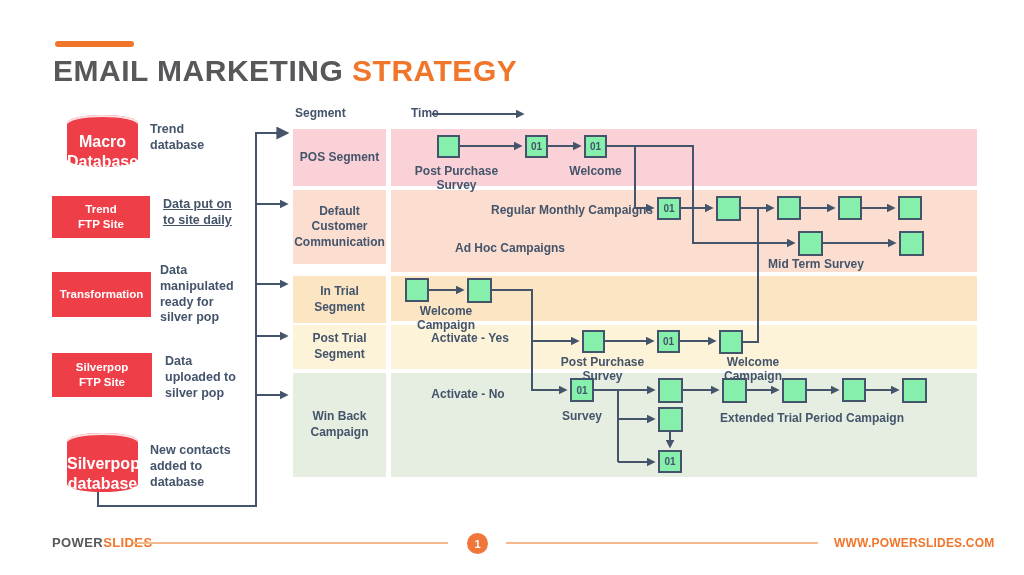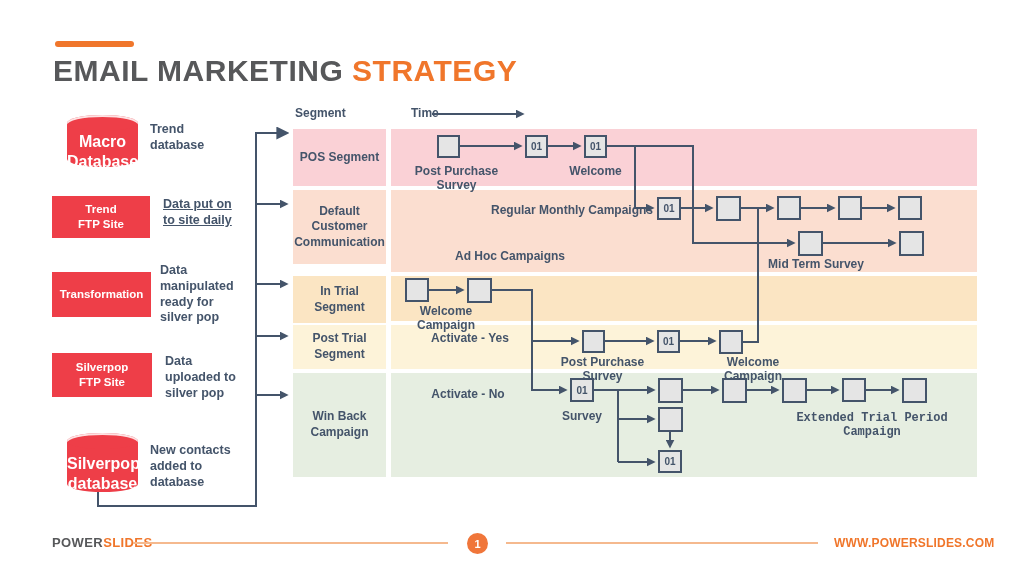--- a/index.html
+++ b/index.html
@@ -21,21 +21,21 @@
   .cyl-bot{position:absolute;left:0;right:0;bottom:0;height:16px;border-radius:50%;background:#ee3e48;z-index:1;}
   .cyl-label{position:absolute;left:0;right:0;top:17px;z-index:3;color:#fff;font-weight:bold;font-size:16px;
     line-height:1.25;text-align:center;white-space:pre-line;}
   .caption{position:absolute;font-size:12.5px;font-weight:bold;line-height:1.26;color:#44546a;white-space:pre-line;}
   
   .col-header{position:absolute;font-size:12px;font-weight:bold;color:#44546a;}
   .row-label{position:absolute;left:293px;width:93px;display:flex;align-items:center;justify-content:center;
     text-align:center;font-size:12px;font-weight:bold;line-height:1.3;white-space:pre-line;}
   .row-lane{position:absolute;left:391px;width:586px;}
   
-  .node{position:absolute;box-sizing:border-box;background:#e5e5e5;border:2px solid #44546a;
+  .node{position:absolute;box-sizing:border-box;background:#86efac;border:2px solid #44546a;
     display:flex;align-items:center;justify-content:center;font-size:10px;font-weight:bold;color:#44546a;}
   .flabel{position:absolute;font-size:12px;font-weight:bold;color:#44546a;text-align:center;}
   .flabel.left{text-align:left;}
   
   #wires{position:absolute;left:0;top:0;pointer-events:none;}
   
   .brand{position:absolute;left:52px;top:535px;font-size:13px;font-weight:800;letter-spacing:.4px;color:#57585a;}
   .brand .b2{color:#f0762b;}
   .fline{position:absolute;top:542px;height:2px;background:#f5b98e;}
   .page-circle{position:absolute;left:467px;top:533px;width:21px;height:21px;border-radius:50%;background:#f0763a;
@@ -185,29 +185,29 @@
   <div class="node" style="left:722px;top:378px;width:25px;height:25px;"></div>
   <div class="node" style="left:782px;top:378px;width:25px;height:25px;"></div>
   <div class="node" style="left:842px;top:378px;width:24px;height:24px;"></div>
   <div class="node" style="left:902px;top:378px;width:25px;height:25px;"></div>
   <div class="node" style="left:658px;top:407px;width:25px;height:25px;"></div>
   <div class="node" style="left:658px;top:450px;width:24px;height:23px;">01</div>
 
   <div class="flabel" style="left:394px;top:164px;width:125px;">Post Purchase Survey</div>
   <div class="flabel" style="left:563px;top:164px;width:65px;">Welcome</div>
   <div class="flabel left" style="left:455px;top:203px;width:200px;padding-left:36px;">Regular Monthly Campaigns</div>
-  <div class="flabel left" style="left:455px;top:241px;width:200px;margin-top:8px;">Ad Hoc Campaigns</div>
+  <div class="flabel left" style="left:455px;top:241px;width:200px;">Ad Hoc Campaigns</div>
   <div class="flabel" style="left:766px;top:257px;width:100px;">Mid Term Survey</div>
   <div class="flabel" style="left:396px;top:304px;width:100px;">Welcome Campaign</div>
   <div class="flabel" style="left:420px;top:331px;width:100px;">Activate - Yes</div>
   <div class="flabel" style="left:540px;top:355px;width:125px;">Post Purchase Survey</div>
   <div class="flabel" style="left:703px;top:355px;width:100px;">Welcome Campaign</div>
   <div class="flabel" style="left:418px;top:387px;width:100px;">Activate - No</div>
   <div class="flabel" style="left:552px;top:409px;width:60px;">Survey</div>
-  <div class="flabel" style="left:777px;top:411px;width:190px;font-family:Liberation Mono, monospace;">Extended Trial Period Campaign</div>
+  <div class="flabel" style="left:717px;top:411px;width:190px;">Extended Trial Period Campaign</div>
 
   <div class="brand"><span>POWER</span><span class="b2">SLIDES</span></div>
   <div class="fline" style="left:133px;width:315px;"></div>
   <div class="page-circle">1</div>
   <div class="fline" style="left:506px;width:312px;"></div>
   <div class="site-url">WWW.POWERSLIDES.COM</div>
 
 </div>
 
 </body></html>

